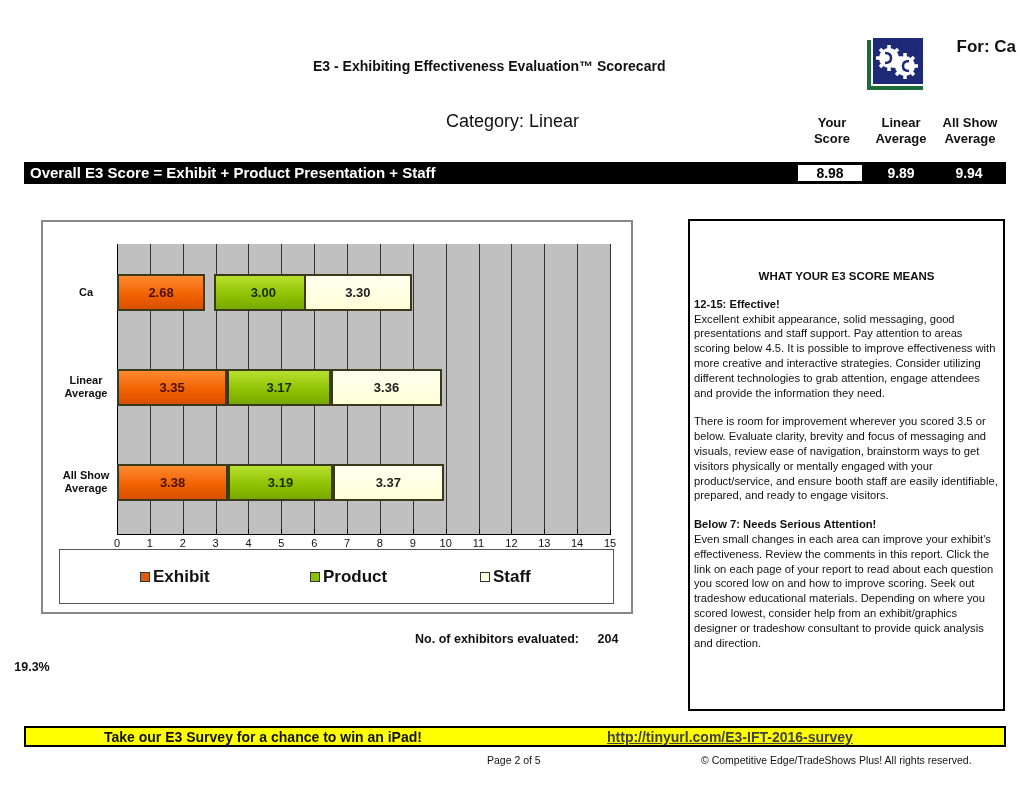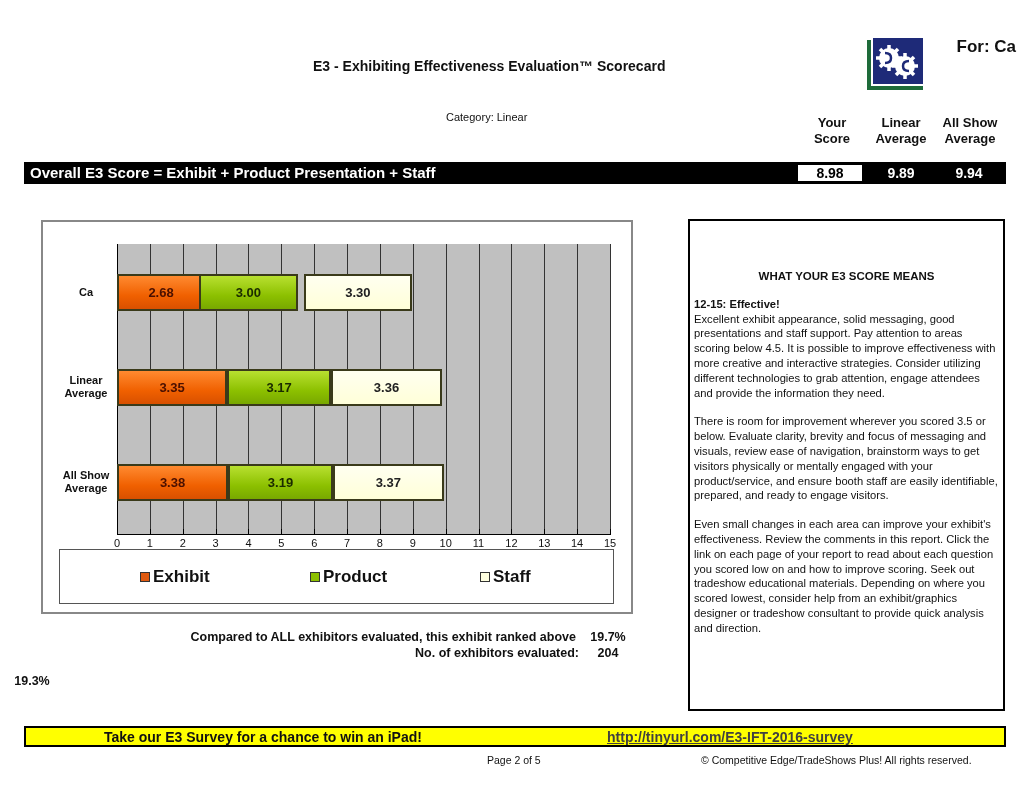--- a/index.html
+++ b/index.html
@@ -2,21 +2,21 @@
 <html><head>
 <meta charset="utf-8">
 <style>
   * { box-sizing: border-box; margin: 0; padding: 0; }
   body { width: 1024px; height: 794px; background: #fff; font-family: "Liberation Sans", sans-serif; color: #111; position: relative; overflow: hidden; }
   .abs { position: absolute; }
   .title-for { left: 0; width: 1016px; top: 37px; text-align: right; font-weight: bold; font-size: 17px; padding-left: 0; }
   .title-for span { display: inline-block; margin-left: -32px; }
   .title-main { left: 313px; top: 58px; font-weight: bold; font-size: 14px; }
   .logo { left: 867px; top: 38px; width: 56px; height: 52px; }
-  .category { left: 446px; top: 111px; font-size: 11px; }
+  .category { left: 446px; top: 111px; font-size: 18px; }
   .col-head { top: 115px; font-weight: bold; font-size: 13px; text-align: center; line-height: 16px; }
   .score-bar { left: 24px; top: 162px; width: 982px; height: 22px; background: #000; }
   .score-bar-label { left: 30px; top: 164px; color: #fff; font-weight: bold; font-size: 15px; }
   .score-val { top: 165px; color: #fff; font-weight: bold; font-size: 14px; text-align: center; width: 60px; }
   .score-box { left: 797px; top: 164px; width: 66px; height: 18px; background: #fff; border: 1px solid #000; }
   .chart-box { left: 41px; top: 220px; width: 592px; height: 394px; border: 2px solid #888; background: #fff; }
   .plot { left: 117px; top: 244px; width: 493px; height: 291px; background: #c0c0c0; border-bottom: 1px solid #000; border-left: 1px solid #000; }
   .grid-line { position: absolute; top: 0; bottom: 0; width: 1px; background: #333; }
   .bar { position: absolute; height: 37px; border: 2px solid #3a3a1a; font-weight: bold; font-size: 13px; display: flex; align-items: center; justify-content: center; }
   .bar.exhibit { background: linear-gradient(#ff8a30, #f06000 60%, #d85000); color: #4a1000; }
@@ -136,21 +136,21 @@
     <div class="tickmark" style="left: 478.533px;"></div>
     <div class="tick" style="left: 501.4px;">12</div>
     <div class="tickmark" style="left: 511.4px;"></div>
     <div class="tick" style="left: 534.267px;">13</div>
     <div class="tickmark" style="left: 544.267px;"></div>
     <div class="tick" style="left: 567.133px;">14</div>
     <div class="tickmark" style="left: 577.133px;"></div>
     <div class="tick" style="left: 600px;">15</div>
     <div class="tickmark" style="left: 610px;"></div>
     <div class="bar exhibit" style="left: 117px; width: 88.0827px; top: 274px; position: absolute;">2.68</div>
-    <div class="bar product" style="left: 199px; width: 98.6px; top: 274px; position: absolute;">3.00</div>
+    <div class="bar product" style="left: 214px; width: 98.6px; top: 274px; position: absolute;">3.00</div>
     <div class="bar staff" style="left: 303.683px; width: 108.46px; top: 274px; position: absolute;">3.30</div>
     <div class="row-label" style="left: 56px; top: 285.5px;">
       <div>Ca</div>
     </div>
     <div class="bar exhibit" style="left: 117px; width: 110.103px; top: 369px; position: absolute;">3.35</div>
     <div class="bar product" style="left: 227.103px; width: 104.187px; top: 369px; position: absolute;">3.17</div>
     <div class="bar staff" style="left: 331.291px; width: 110.432px; top: 369px; position: absolute;">3.36</div>
     <div class="row-label" style="left: 56px; top: 374px;">
       <div>Linear</div>
       <div>Average</div>
@@ -173,43 +173,40 @@
     <span class="swatch" style="background:#8cc000;"></span>
     <span>Product</span>
   </div>
   <div class="legend-item" style="left:420px;">
     <span class="swatch" style="background:#ffffe0;"></span>
     <span>Staff</span>
   </div>
 </div>
 
 <div class="abs stats" style="left:0;top:630px;">
-  <div style="display:flex;">
-    <div class="stat-label" style="width:576px;">Compared to ALL exhibitors evaluated, this exhibit ranked above</div>
-    <div class="stat-val" style="width:64px;">19.7%</div>
-  </div>
   <div style="display:flex;margin-top:2px;">
     <div class="stat-label" style="width:579px;">No. of exhibitors evaluated:</div>
     <div class="stat-val" style="width:58px;">204</div>
   </div>
   <div style="display:flex;margin-top:14px;">
     <div class="stat-val" style="width:64px;">19.3%</div>
   </div>
 </div>
 
 <div class="abs info-box">
   <div class="info-title">WHAT YOUR E3 SCORE MEANS</div>
   <div class="info-p">
     <div class="info-head">12-15:  Effective!</div>
     <div>Excellent exhibit appearance, solid messaging, good presentations and staff support.  Pay attention to areas scoring below 4.5.  It is possible to improve effectiveness with more creative and interactive strategies.  Consider utilizing different technologies to grab attention, engage attendees and provide the information they need.</div>
   </div>
   <div class="info-p">
     <div>There is room for improvement wherever you scored 3.5 or below.  Evaluate clarity, brevity and focus of messaging and visuals, review ease of navigation, brainstorm ways to get visitors physically or mentally engaged with your product/service, and ensure booth staff are easily identifiable, prepared, and ready to engage visitors.</div>
   </div>
   <div class="info-p">
+    <div class="info-head">Below 7: Needs Serious Attention!</div>
     <div>Even small changes in each area can improve your exhibit's effectiveness.  Review the comments in this report. Click the link on each page of your report to read about each question you scored low on and how to improve scoring.  Seek out tradeshow educational materials. Depending on where you scored lowest, consider help from an exhibit/graphics designer or tradeshow consultant to provide quick analysis and direction.</div>
   </div>
 </div>
 
 <div class="abs survey-bar"></div>
 <div class="abs survey-text">Take our E3 Survey for a chance to win an iPad!</div>
 <a class="abs survey-link">http://tinyurl.com/E3-IFT-2016-survey</a>
 
 <div class="abs footer-page">Page 2 of 5</div>
 <div class="abs footer-copy">© Competitive Edge/TradeShows Plus!  All rights reserved.</div>

